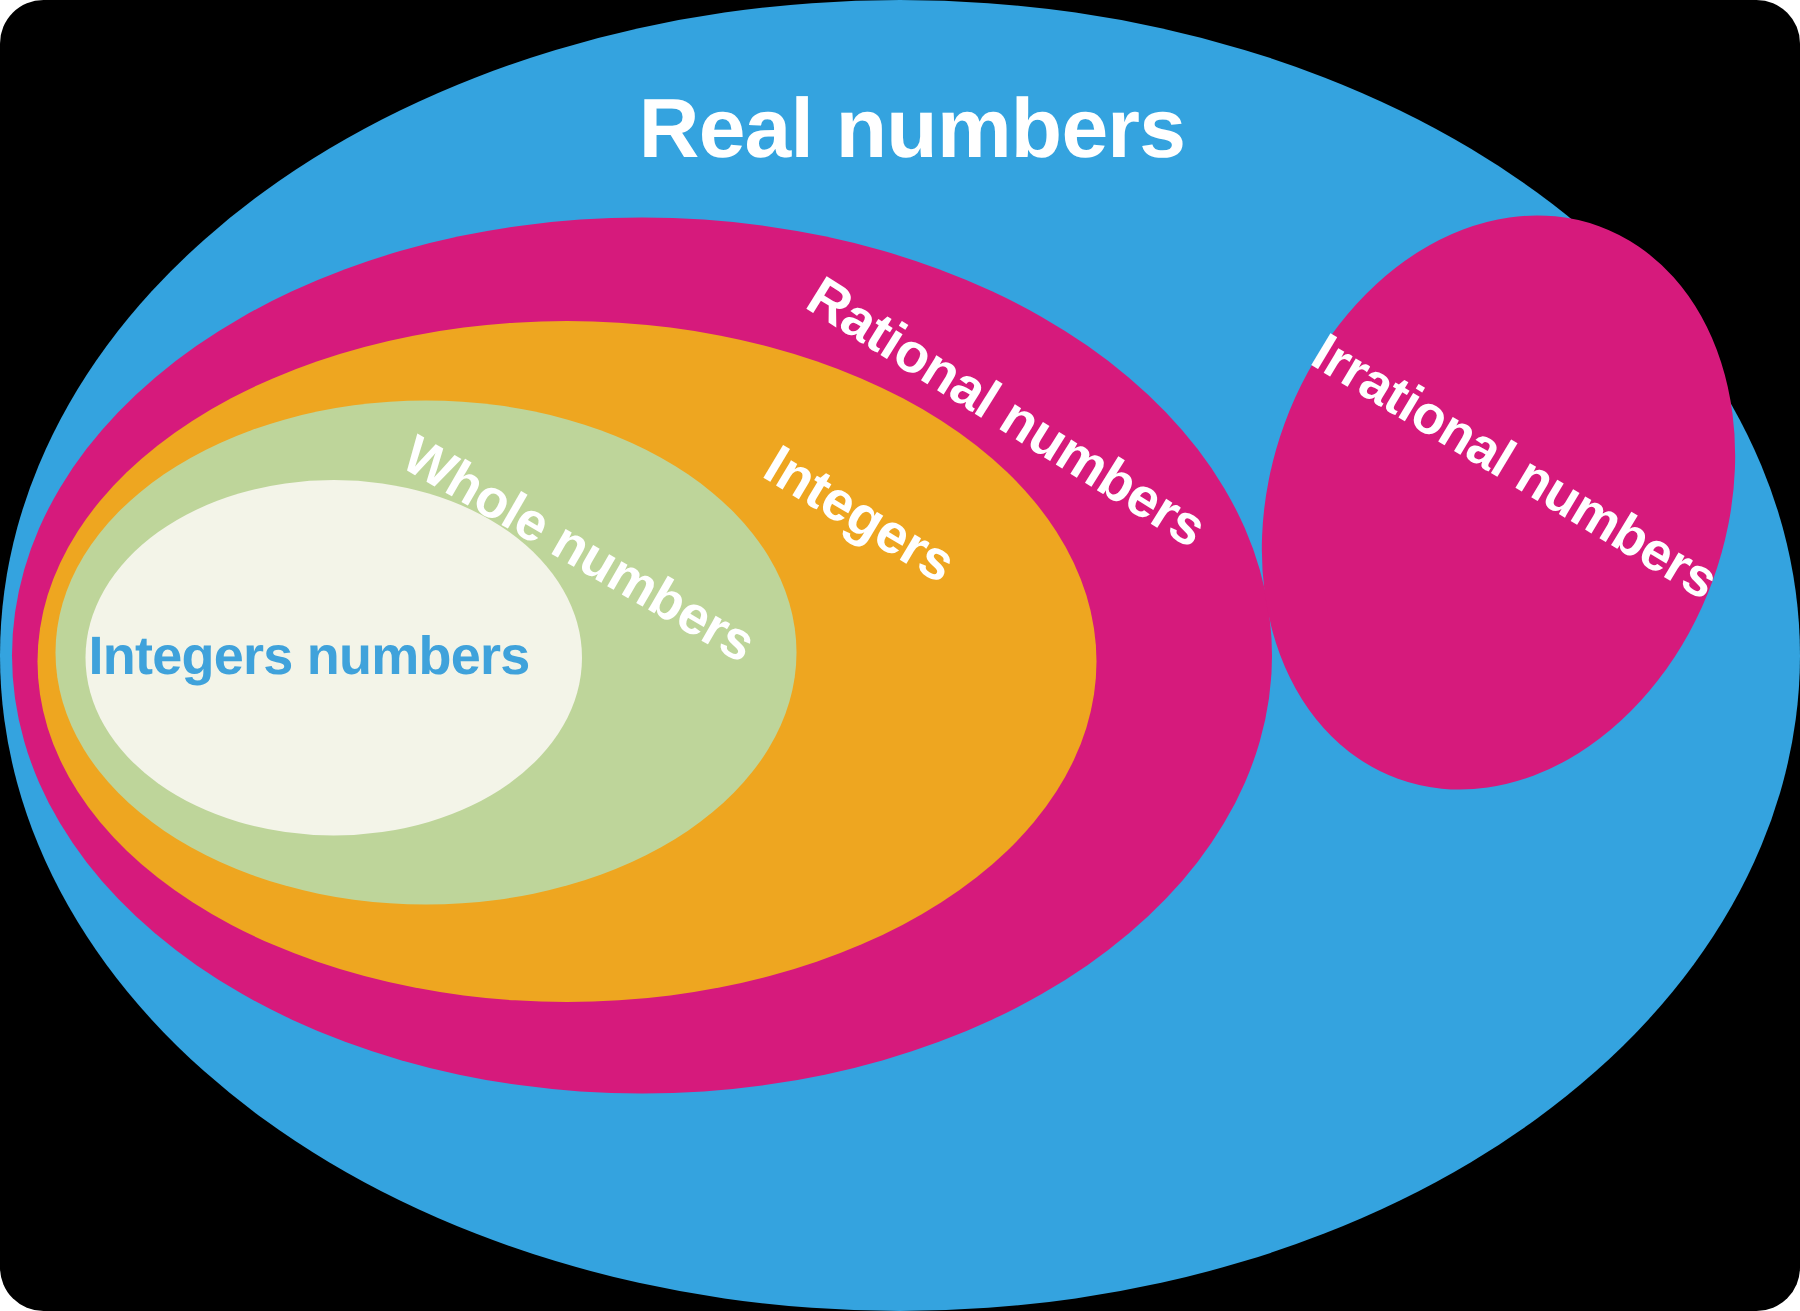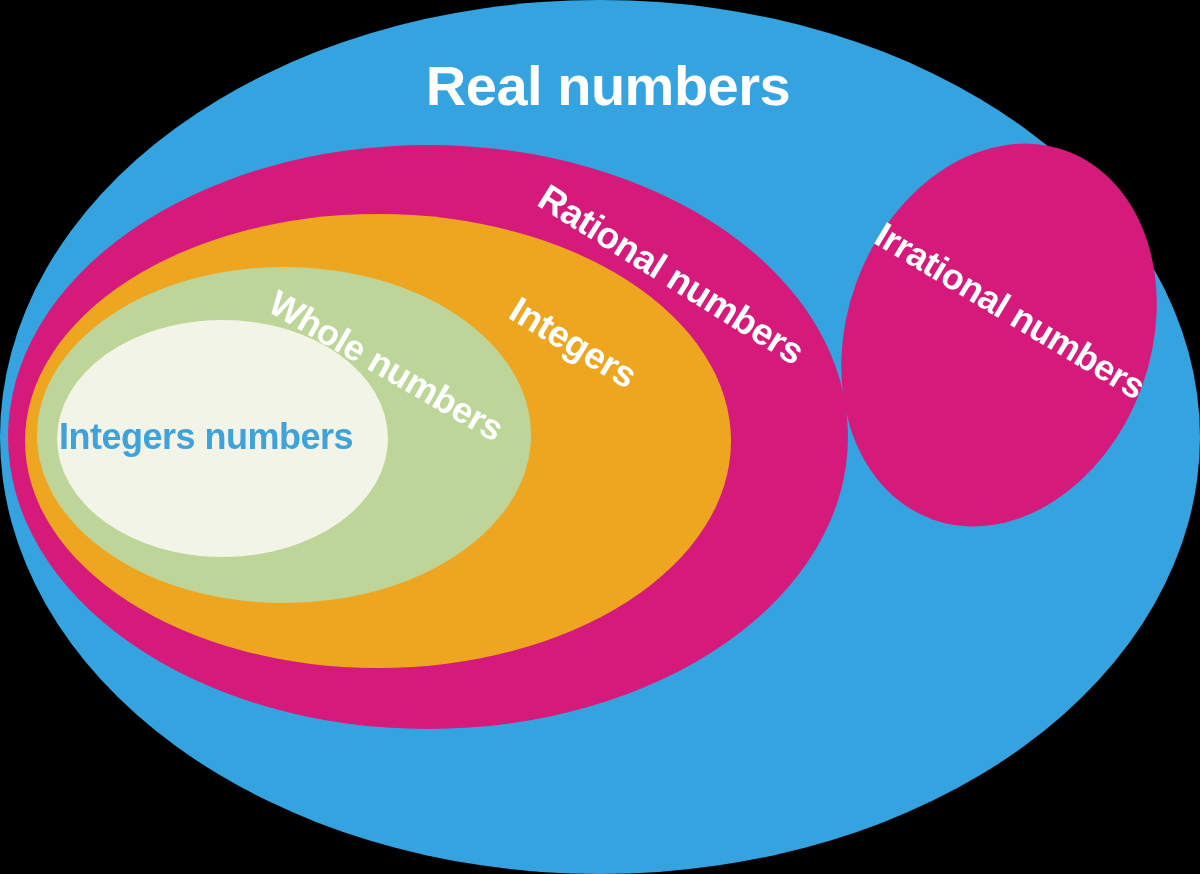--- a/index.html
+++ b/index.html
@@ -8,20 +8,21 @@
     width: 1200px;
     height: 874px;
     overflow: hidden;
     font-family: "Liberation Sans", "DejaVu Sans", sans-serif;
   }
   .stage {
     position: relative;
     width: 1200px;
     height: 874px;
     background: #000000;
+    border-radius: 29px;
   }
   .ellipse {
     position: absolute;
     border-radius: 50%;
   }
   .ellipse.real       { left: 0px;   top: 0px;   width: 1200px; height: 874px; }
   .ellipse.rational   { left: 8px;   top: 145px; width: 840px;  height: 584px; }
   .ellipse.integers   { left: 25px;  top: 214px; width: 706px;  height: 454px; }
   .ellipse.whole      { left: 37px;  top: 267px; width: 494px;  height: 336px; }
   .ellipse.natural    { left: 57px;  top: 320px; width: 331px;  height: 237px; }

